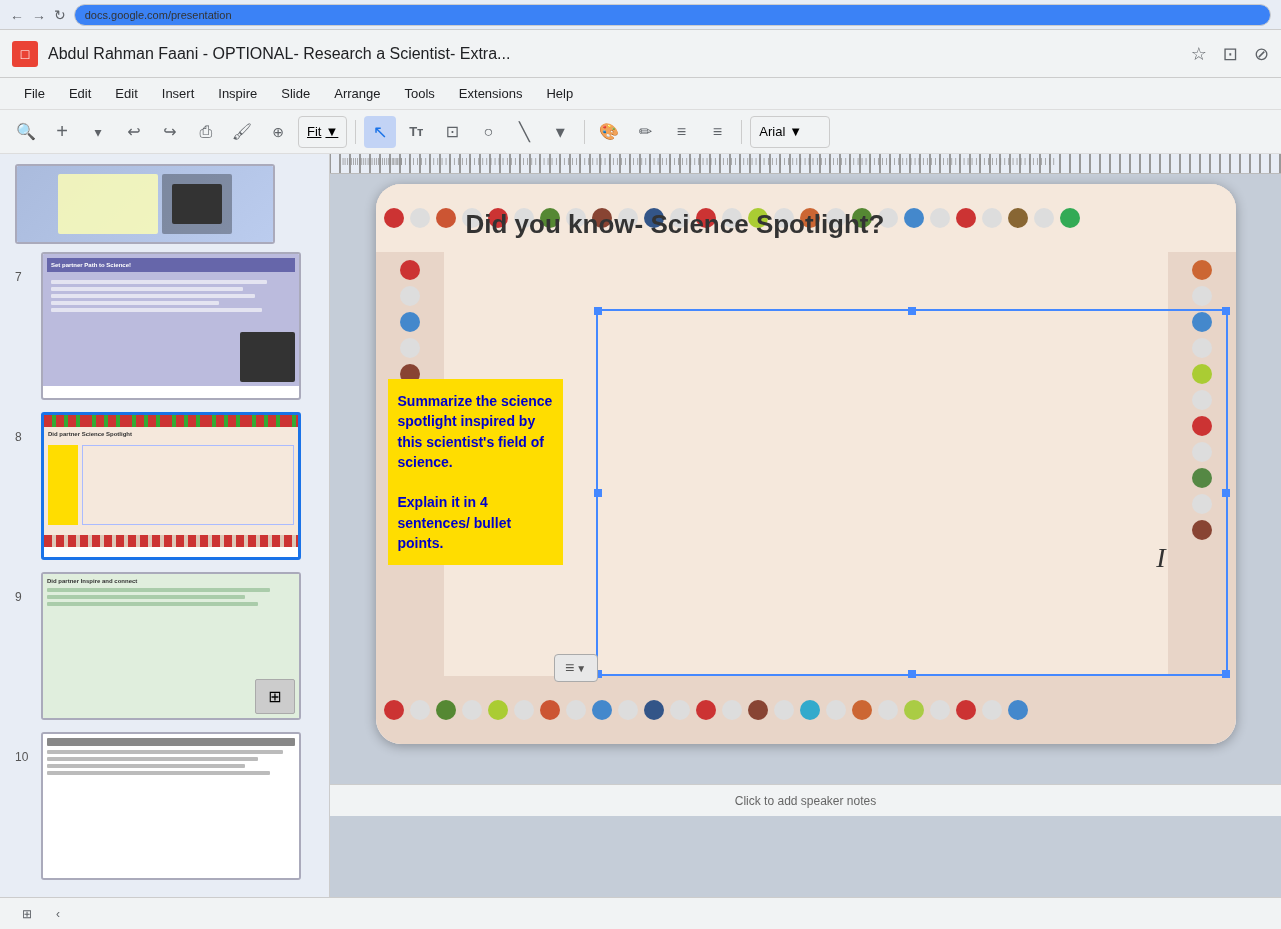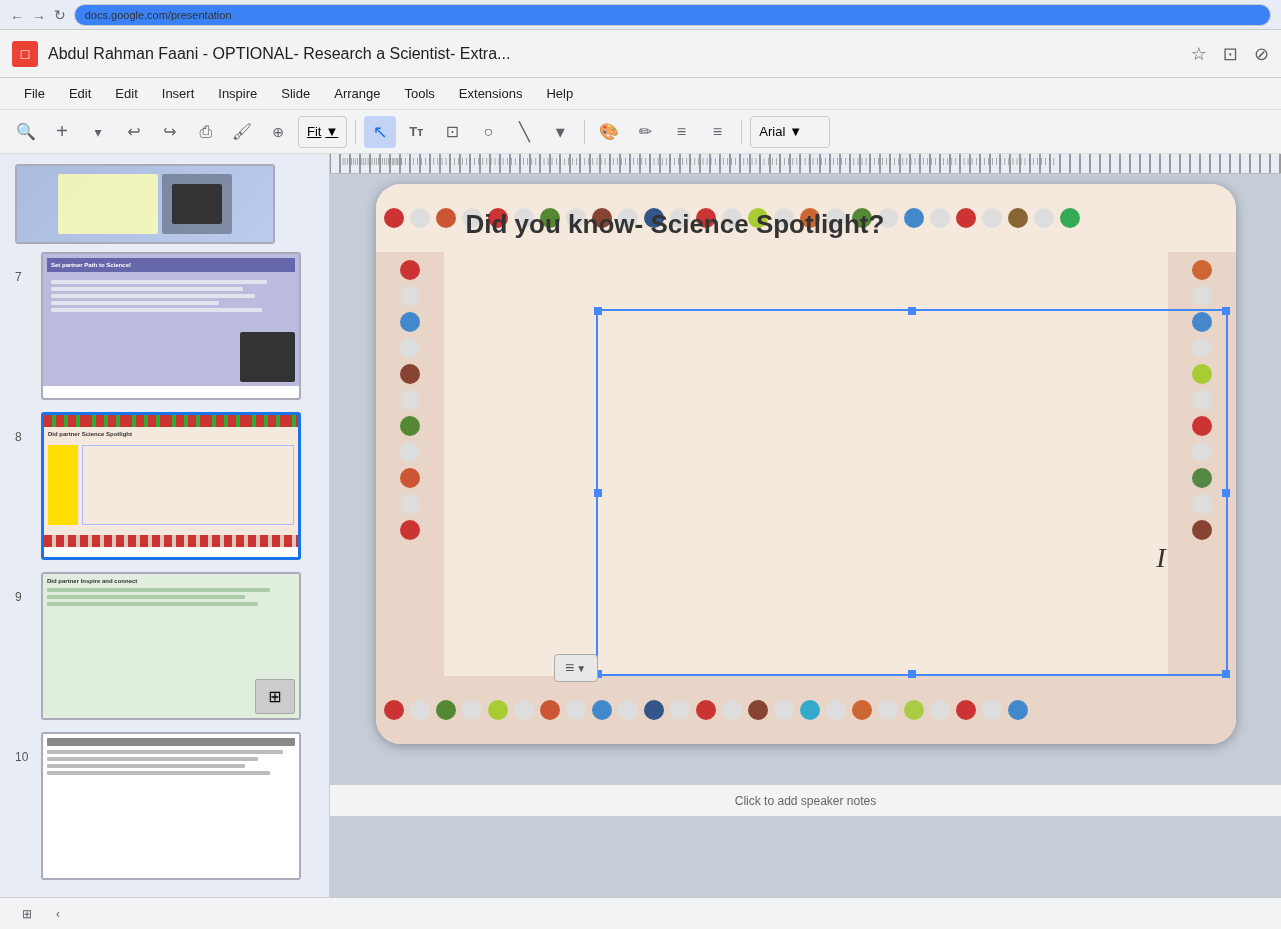--- a/index.html
+++ b/index.html
@@ -549,20 +549,25 @@
             <div style="width:20px;height:20px;border-radius:50%;background:#884433;flex-shrink:0;"></div>
           </div>
 
           <div style="position:absolute; top:68px; left:68px; right:68px; bottom:68px; background:#f5e8dc;">
           </div>
 
           <div class="slide-title" style="position:absolute; top:15px; left:80px; right:10px; z-index:20;">
             <span>Did you know- Science Spotlight?</span>
           </div>
 
+          <div class="instruction-box" style="position:absolute; left:12px; top:195px; width:175px; background:#ffdd00; padding:12px 10px; font-size:14px; font-weight:bold; color:#0000cc; z-index:20; line-height:1.45;">
+            <span>Summarize the science spotlight inspired by this scientist's field of science.</span>
+            <br><br>
+            <span>Explain it in 4 sentences/ bullet points.</span>
+          </div>
 
           <div style="position:absolute; left:178px; top:470px; width:44px; height:28px; background:#e8e8e8; border:1px solid #aaa; border-radius:4px; display:flex; align-items:center; justify-content:center; z-index:25;">
             <span style="font-size:16px; color:#555;">≡</span>
             <span style="font-size:10px; color:#555; margin-left:2px;">▼</span>
           </div>
 
           <div style="position:absolute; left:220px; top:125px; right:8px; bottom:68px; border:2px solid #4488ff; background:transparent; z-index:15;">
 
             <div style="position:absolute; top:-4px; left:-4px; width:8px; height:8px; background:#4488ff;"></div>
             <div style="position:absolute; top:-4px; left:50%; margin-left:-4px; width:8px; height:8px; background:#4488ff;"></div>

